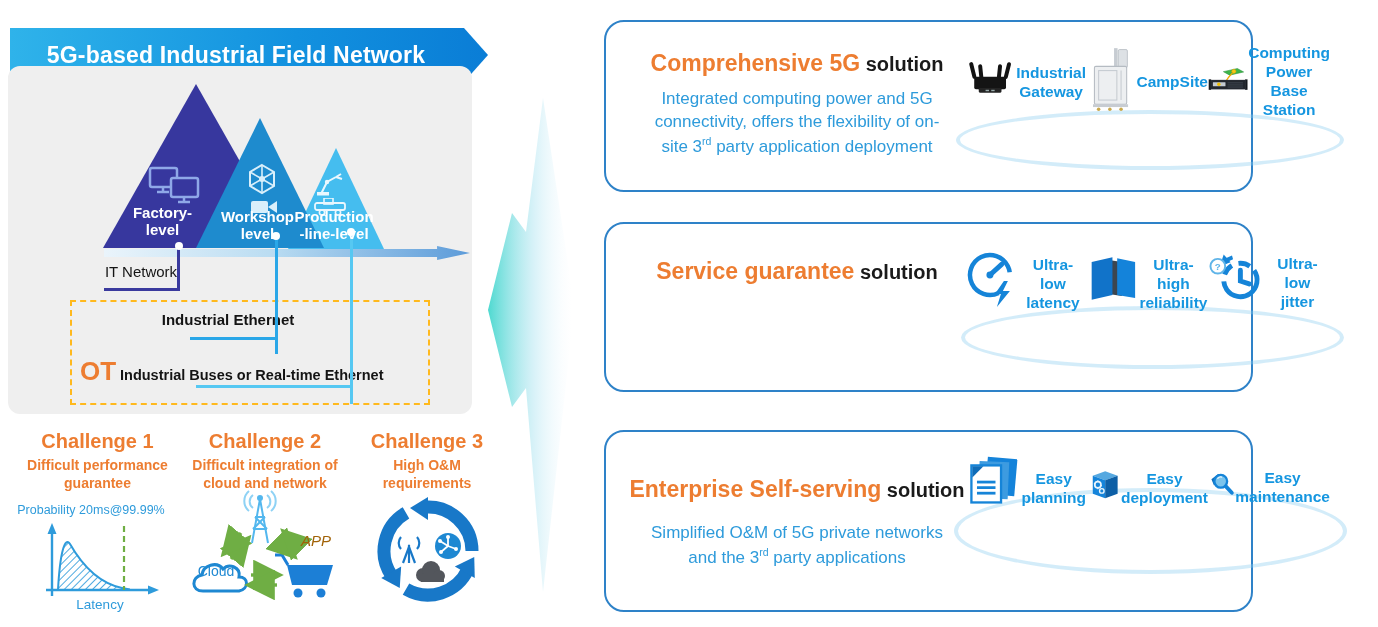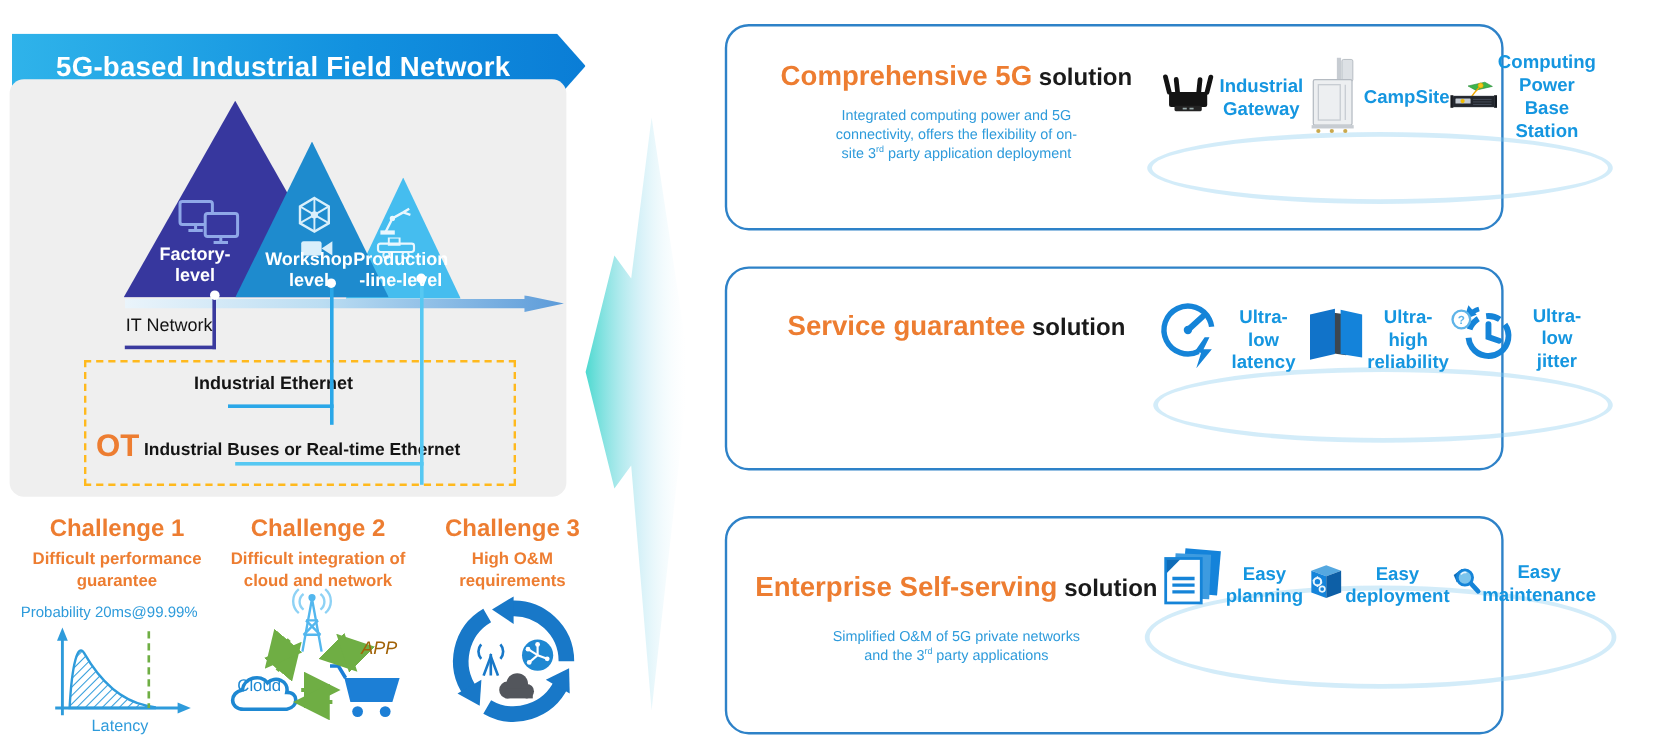--- a/index.html
+++ b/index.html
@@ -47,21 +47,21 @@
   .app-lbl{color:#a16207;font-size:15px;text-align:center;font-style:italic;}
 
   
   .big-arrow{left:482px;top:95px;}
 
   
   .sol-box{left:604px;width:649px;border:2px solid #2E82C8;border-radius:20px;background:#fff;box-sizing:border-box;}
   .sol-title{position:absolute;left:12px;width:358px;text-align:center;font-weight:bold;}
   .sol-title .hl{color:#ED7D31;font-size:23px;}
   .sol-title .rest{color:#1A1A1A;font-size:20px;}
-  .sol-desc{position:absolute;left:12px;width:358px;color:#2E9BDB;font-size:12px;
+  .sol-desc{position:absolute;left:12px;width:358px;color:#2E9BDB;font-size:17px;
             text-align:center;line-height:1.34;}
   .sol-desc sup{font-size:.62em;}
   .items{position:absolute;left:358px;width:366px;display:flex;}
   .item{width:122px;display:flex;flex-direction:row;align-items:center;}
   .item-label{color:#1596E0;font-weight:bold;font-size:15.5px;text-align:center;line-height:1.22;}
   .swoosh{position:absolute;border:4px solid rgba(140,205,240,.38);border-radius:50%;}
 </style>
 </head>
 <body>
 

